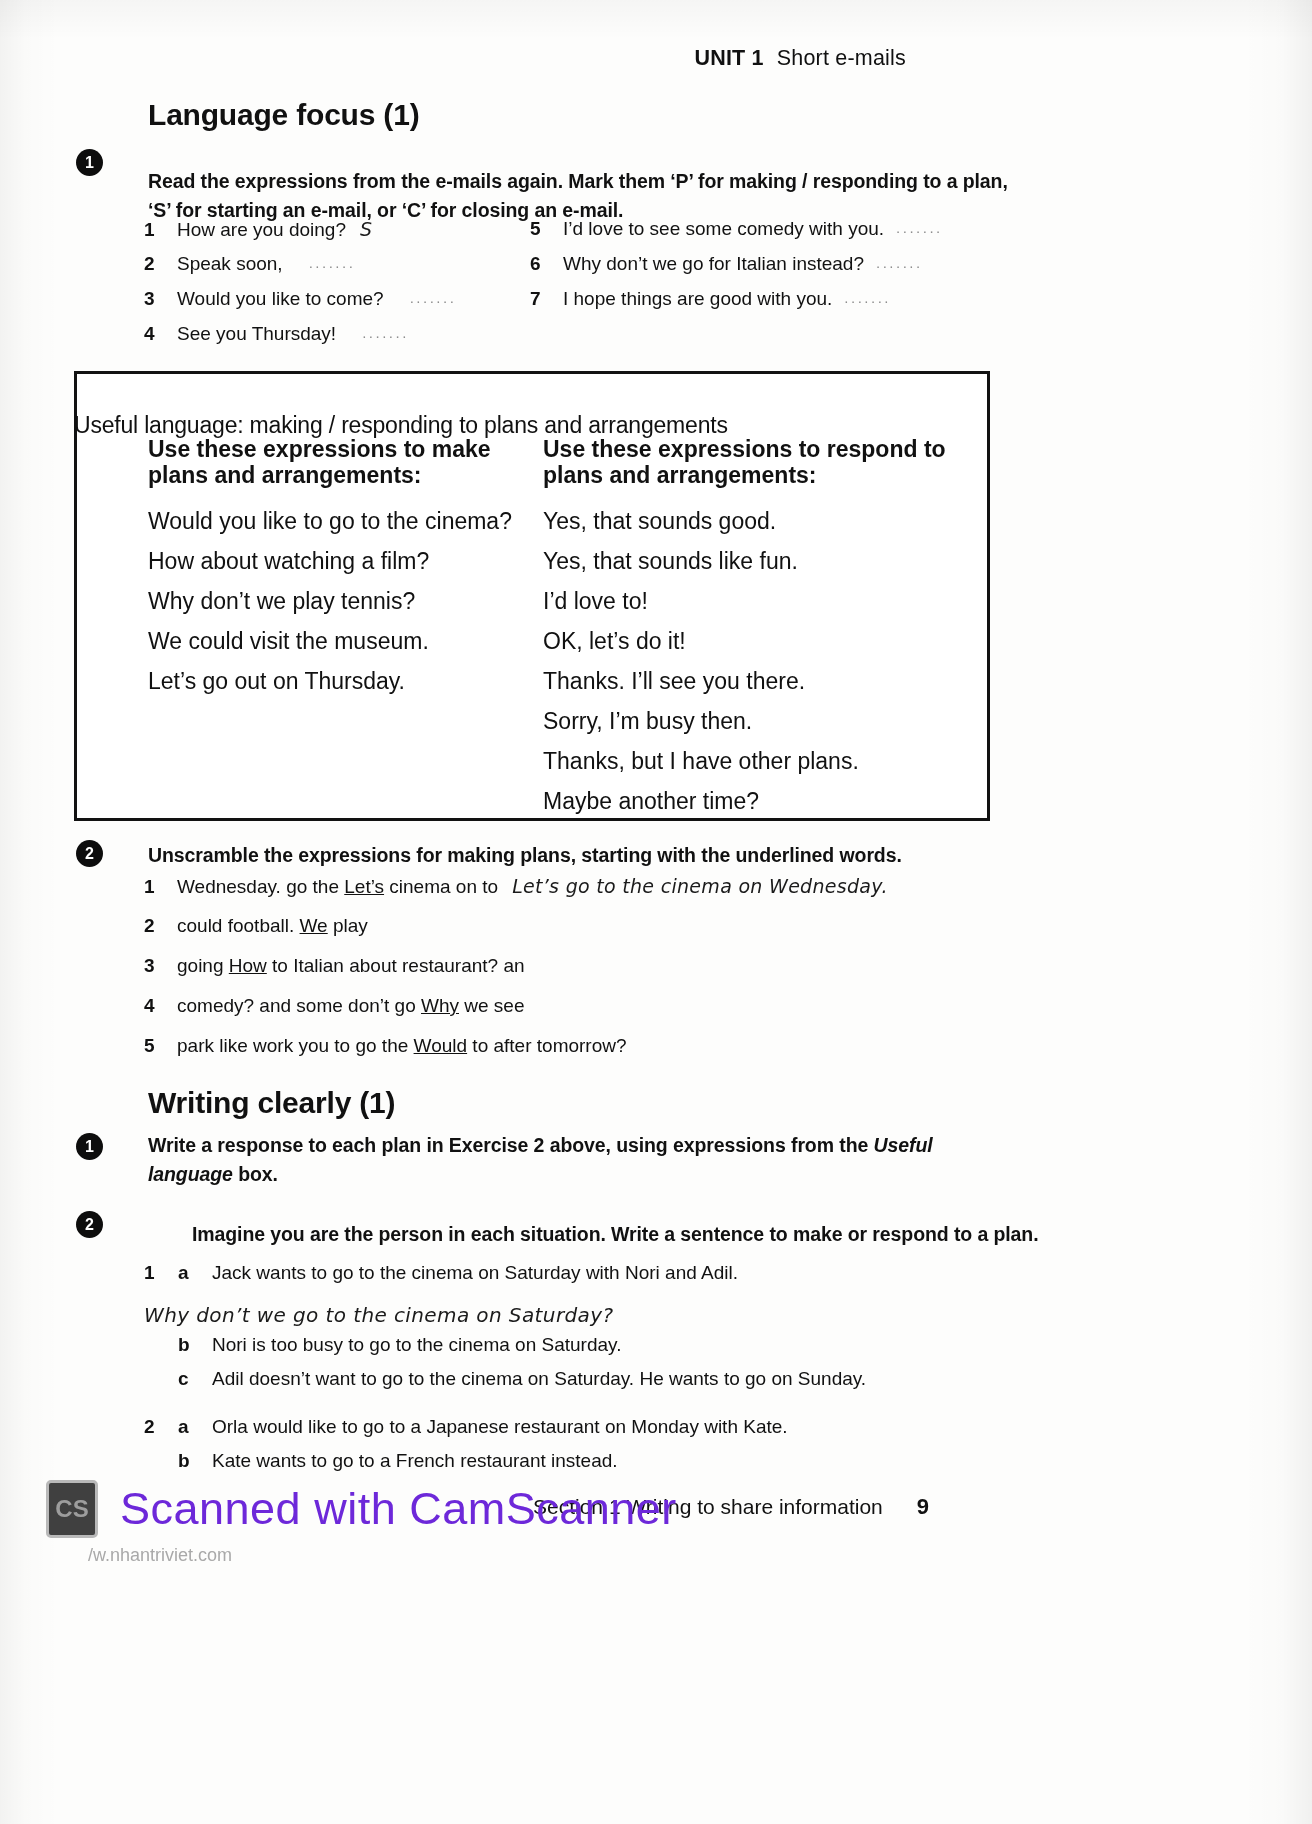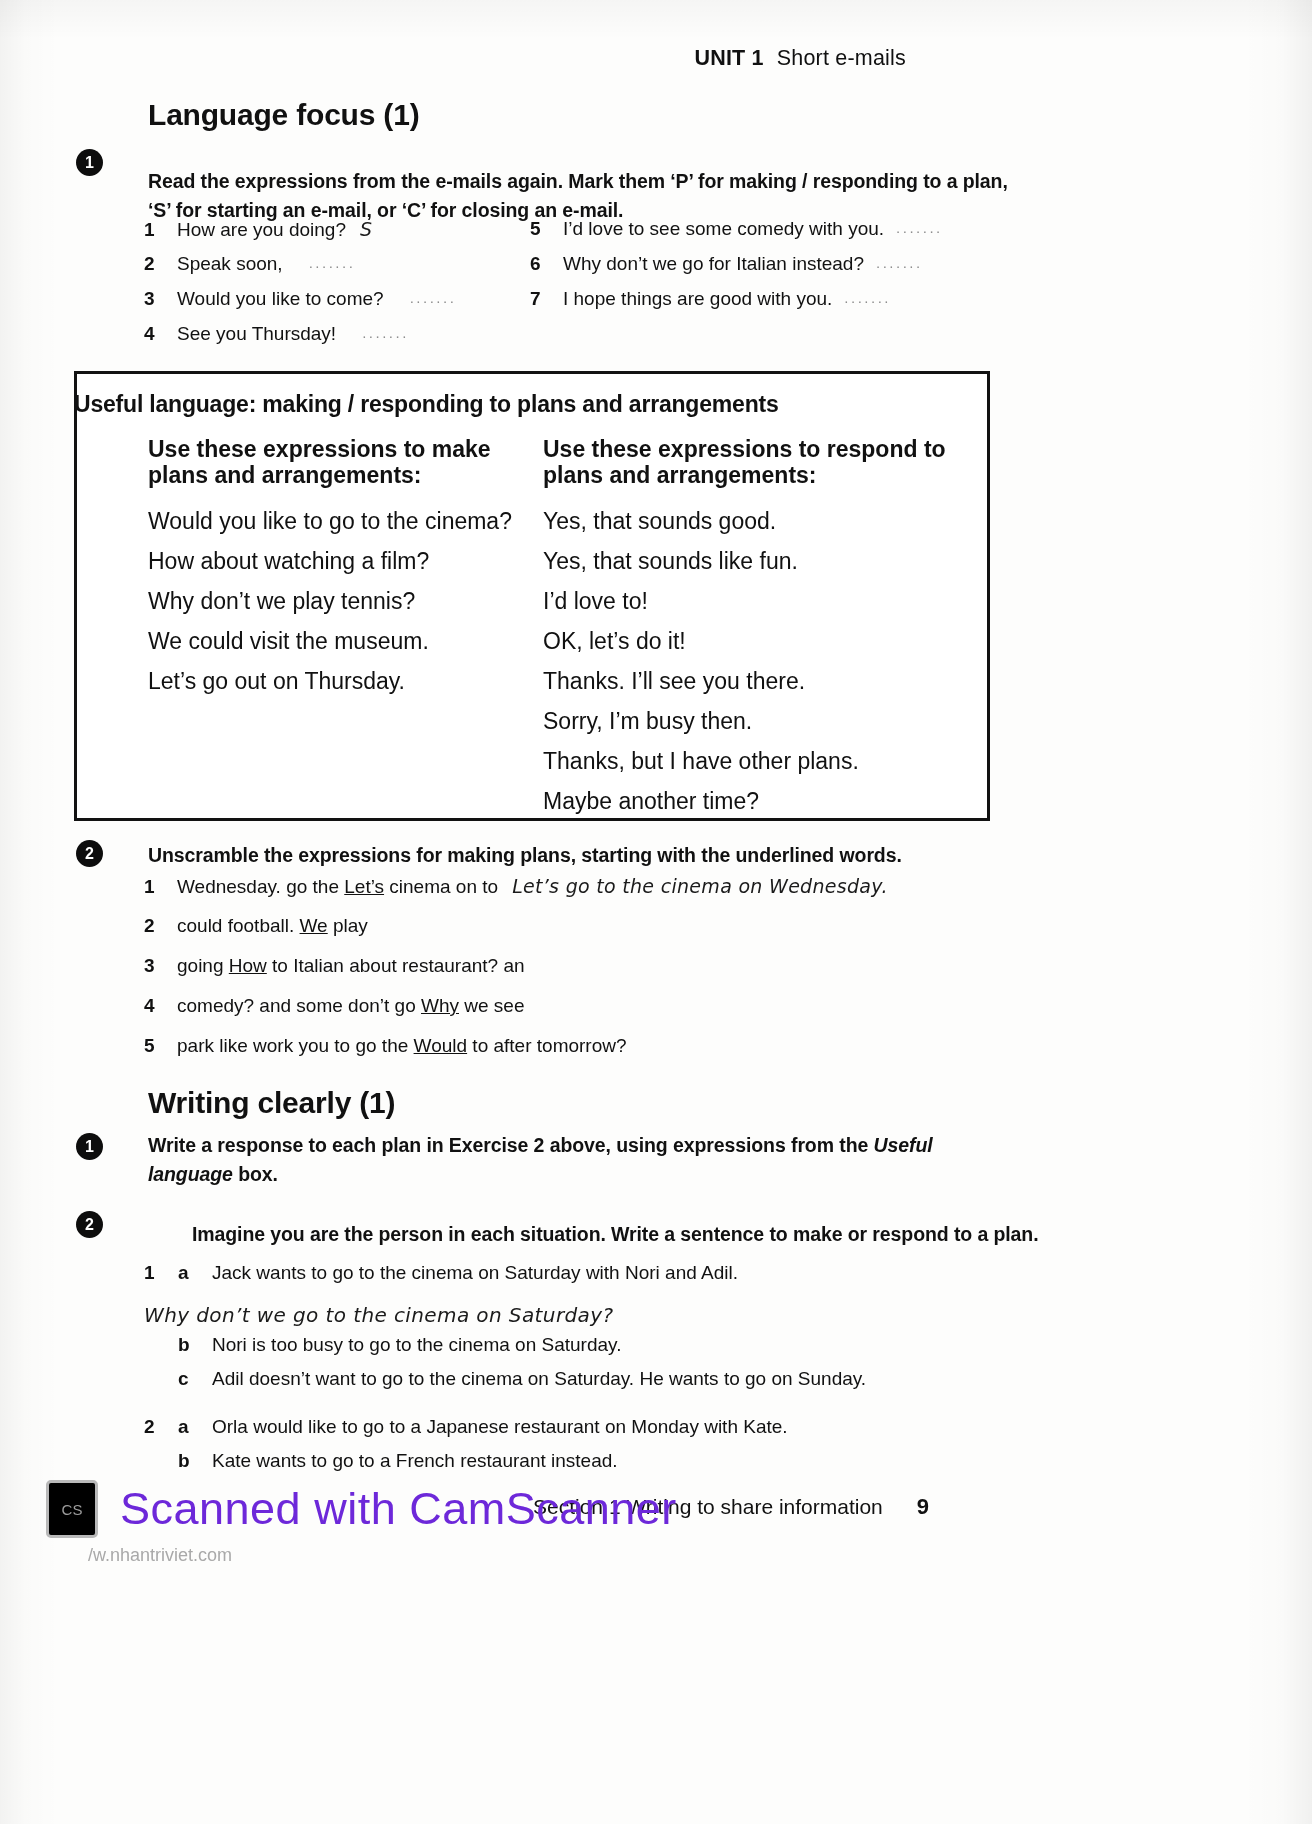--- a/index.html
+++ b/index.html
@@ -116,23 +116,23 @@
     top: 371px;
     width: 916px;
     height: 450px;
     border: 3px solid #121212;
     box-sizing: border-box;
     background: #ffffff;
   }
   .ul-head {
     position: absolute;
     left: 74px;
-    top: 391px;
+    top: 412px;
     font-size: 23px;
-    font-weight: 700;
+    font-weight: 400;
     letter-spacing: -.2px;
   }
   .ul-col { position: absolute; font-size: 23px; }
   .ul-col.left  { left: 148px; top: 436px; width: 385px; }
   .ul-col.right { left: 543px; top: 436px; width: 430px; }
   .ul-sub {
     font-weight: 700;
     line-height: 26px;
     margin-bottom: 20px;
   }
@@ -199,26 +199,26 @@
     top: 1480px;
     display: flex;
     align-items: center;
     pointer-events: none;
   }
   .wm-logo {
     width: 46px; height: 52px;
     border: 3px solid #b9b9b9;
     border-radius: 5px;
     color: #9d9d9d;
-    font-size: 15px;
-    font-weight: 400;
+    font-size: 24px;
+    font-weight: 700;
     display: flex;
     align-items: center;
     justify-content: center;
-    background: #000000;
+    background: #404040;
   }
   .wm-text {
     margin-left: 22px;
     font-size: 45px;
     color: #6d28d9;
     letter-spacing: .5px;
     white-space: nowrap;
     text-align: right;
   }
   .wm-url {

